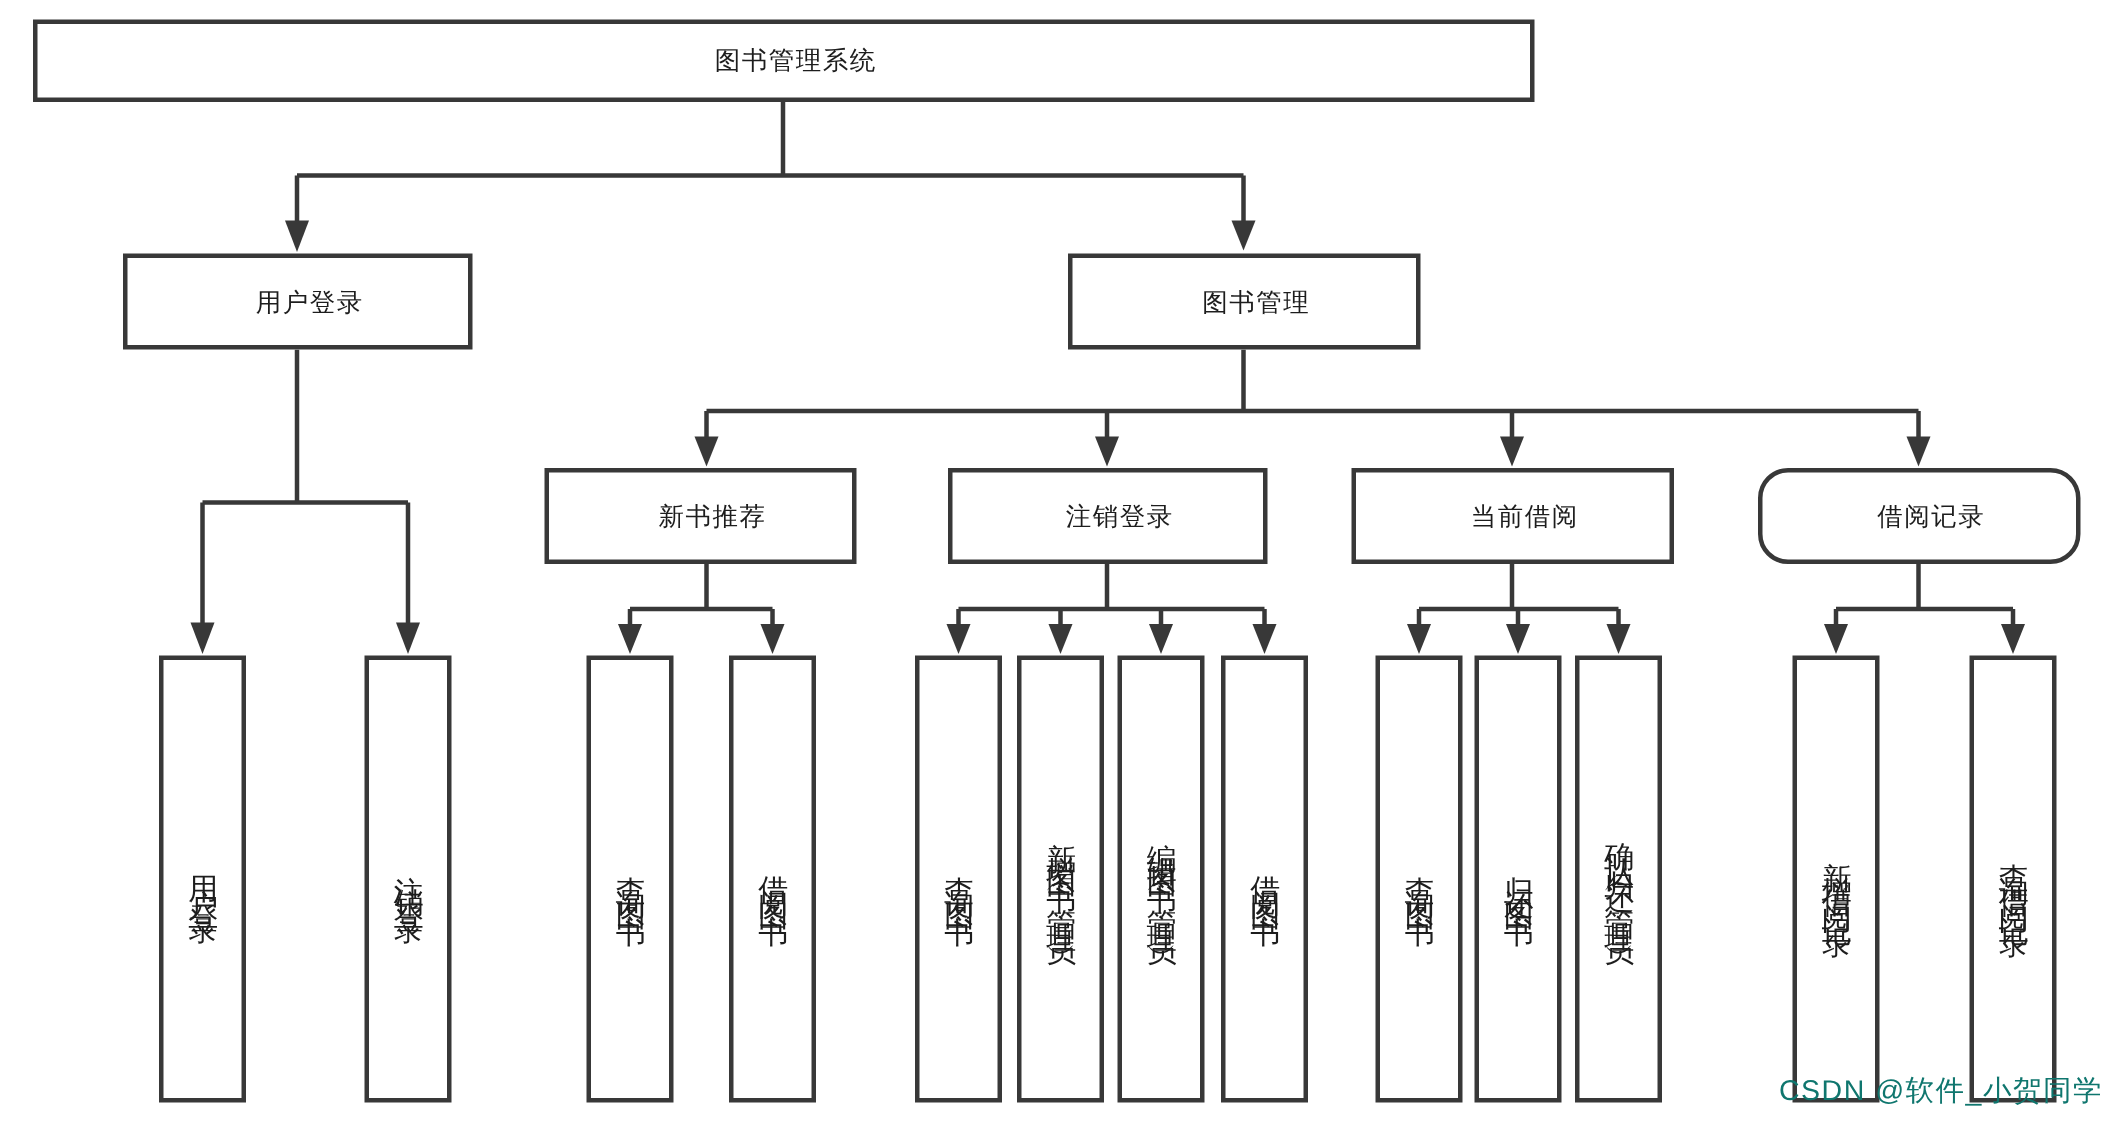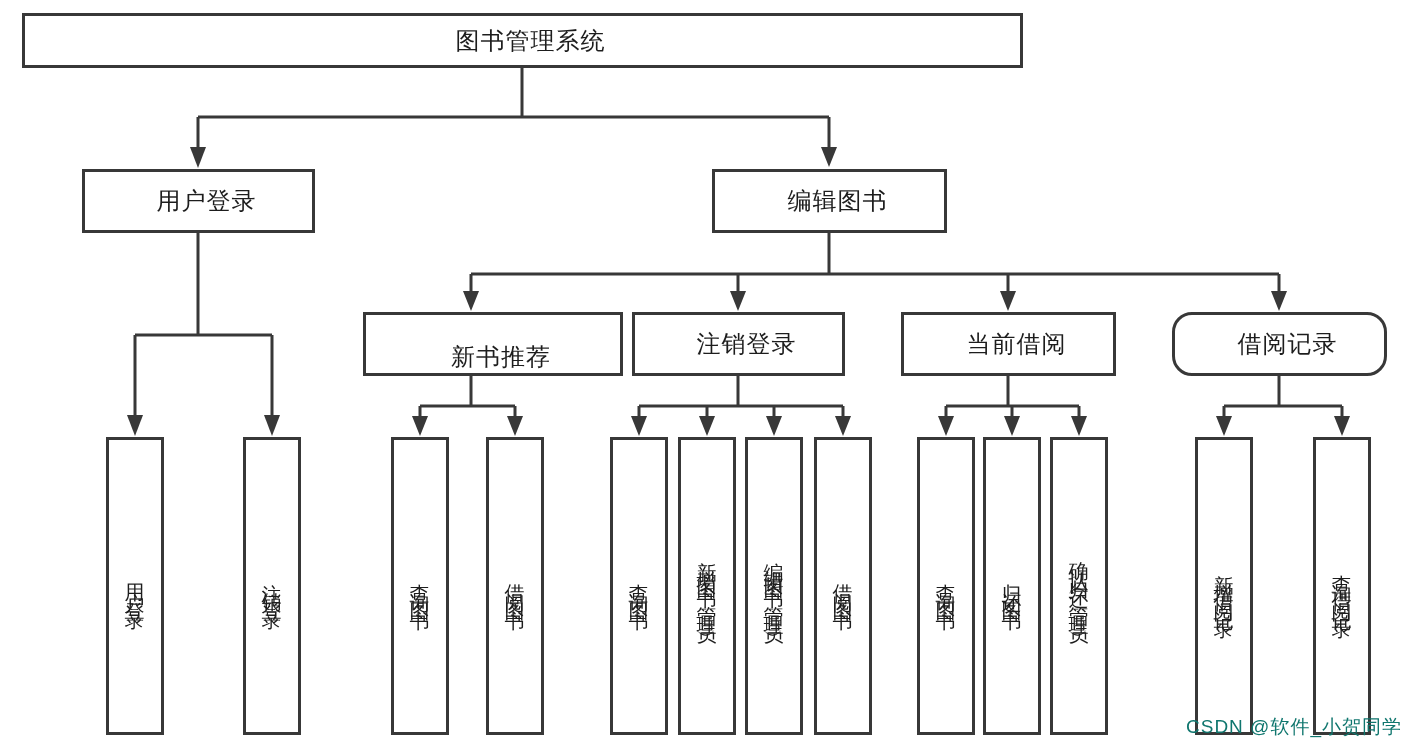--- a/index.html
+++ b/index.html
@@ -13,21 +13,21 @@
   .connectors{position:absolute;left:0;top:0;width:1405px;height:747px;z-index:1;}
   .node{
     position:absolute;
     box-sizing:border-box;
     border:3px solid #383838;
     background:#ffffff;
     display:flex;align-items:center;justify-content:center;
     color:#1d1d1d;
     z-index:2;
   }
-  .hnode{font-size:24px;letter-spacing:1px;padding-left:16px;}
+  .hnode{font-size:17px;letter-spacing:1px;padding-left:16px;}
   .leaf{font-size:20px;}
   .leaf .vtext{
     writing-mode:vertical-rl;
     text-orientation:mixed;
     letter-spacing:9px;
     line-height:1;
     white-space:nowrap;
   }
   .watermark{
     position:absolute;
@@ -85,24 +85,24 @@
   </svg>
 
   <div class="node hnode" style="left:22px;top:13px;width:1001px;height:55px;">
     <span>图书管理系统</span>
   </div>
 
   <div class="node hnode" style="left:82px;top:169px;width:233px;height:64px;">
     <span>用户登录</span>
   </div>
   <div class="node hnode" style="left:712px;top:169px;width:235px;height:64px;">
-    <span>编辑图书</span>
+    <span>图书管理</span>
   </div>
 
-  <div class="node hnode" style="left:363px;top:312px;width:260px;height:64px;align-items:flex-end;">
+  <div class="node hnode" style="left:363px;top:312px;width:208px;height:64px;">
     <span>新书推荐</span>
   </div>
   <div class="node hnode" style="left:632px;top:312px;width:213px;height:64px;">
     <span>注销登录</span>
   </div>
   <div class="node hnode" style="left:901px;top:312px;width:215px;height:64px;">
     <span>当前借阅</span>
   </div>
   <div class="node hnode" style="left:1172px;top:312px;width:215px;height:64px;border-radius:20px;">
     <span>借阅记录</span>

